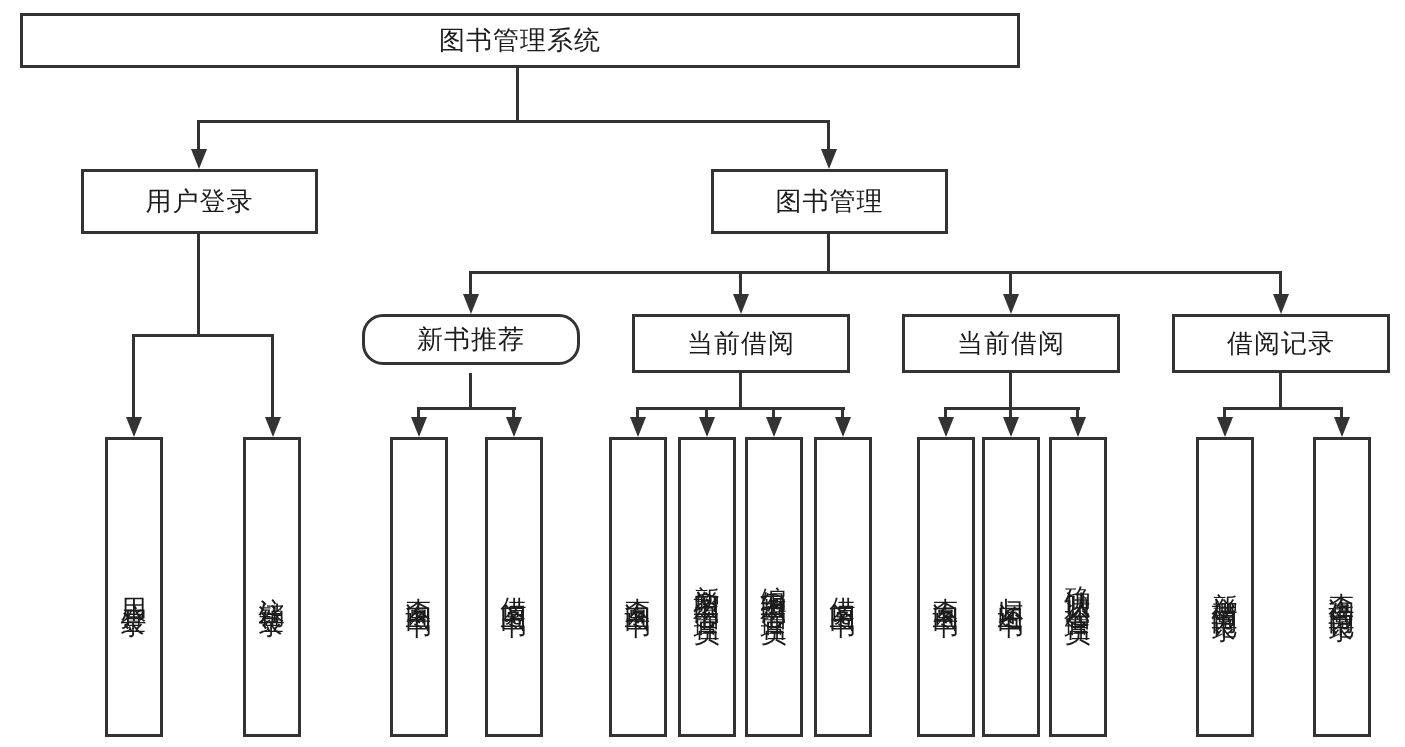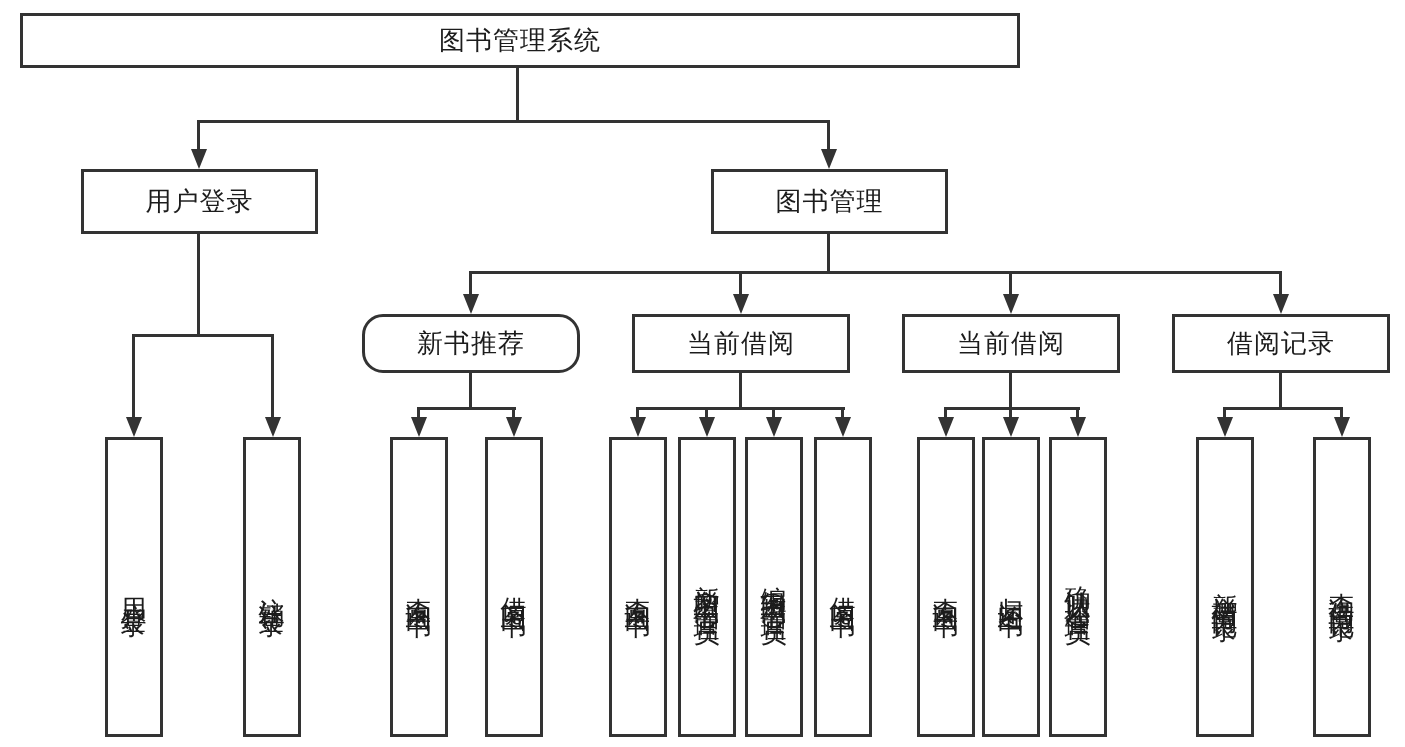--- a/index.html
+++ b/index.html
@@ -61,21 +61,21 @@
   <div class="hline" style="left:470px; top:271px; width:812px;"></div>
   <div class="vline" style="left:469px; top:271px; height:25px;"></div>
   <div class="arrow" style="left:463px; top:294px;"></div>
   <div class="vline" style="left:739px; top:271px; height:25px;"></div>
   <div class="arrow" style="left:733px; top:294px;"></div>
   <div class="vline" style="left:1009px; top:271px; height:25px;"></div>
   <div class="arrow" style="left:1003px; top:294px;"></div>
   <div class="vline" style="left:1279px; top:271px; height:25px;"></div>
   <div class="arrow" style="left:1273px; top:294px;"></div>
 
-  <div class="box" style="left:362px; top:314px; width:218px; height:59px;border-radius:21px;">新书推荐</div>
+  <div class="box" style="left:362px; top:314px; width:218px; height:51px;border-radius:21px;">新书推荐</div>
   <div class="box" style="left:632px; top:314px; width:218px; height:59px;">当前借阅</div>
   <div class="box" style="left:902px; top:314px; width:218px; height:59px;">当前借阅</div>
   <div class="box" style="left:1172px; top:314px; width:218px; height:59px;">借阅记录</div>
 
   <div class="vline" style="left:469px; top:373px; height:37px;"></div>
   <div class="hline" style="left:418px; top:407px; width:98px;"></div>
   <div class="vline" style="left:417px; top:407px; height:12px;"></div>
   <div class="arrow" style="left:411px; top:417px;"></div>
   <div class="vline" style="left:512px; top:407px; height:12px;"></div>
   <div class="arrow" style="left:506px; top:417px;"></div>

